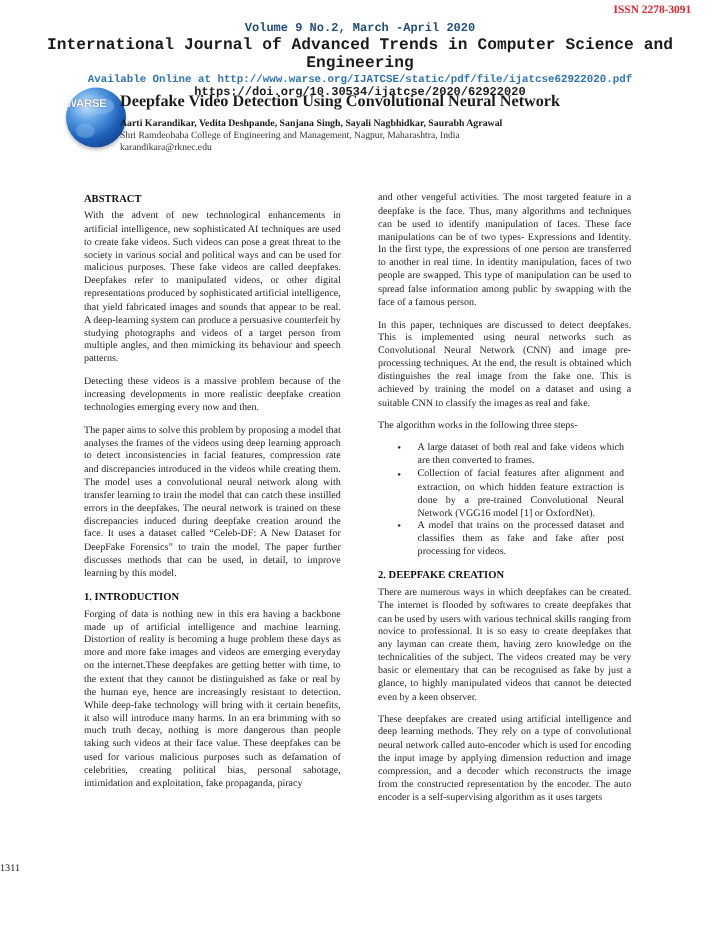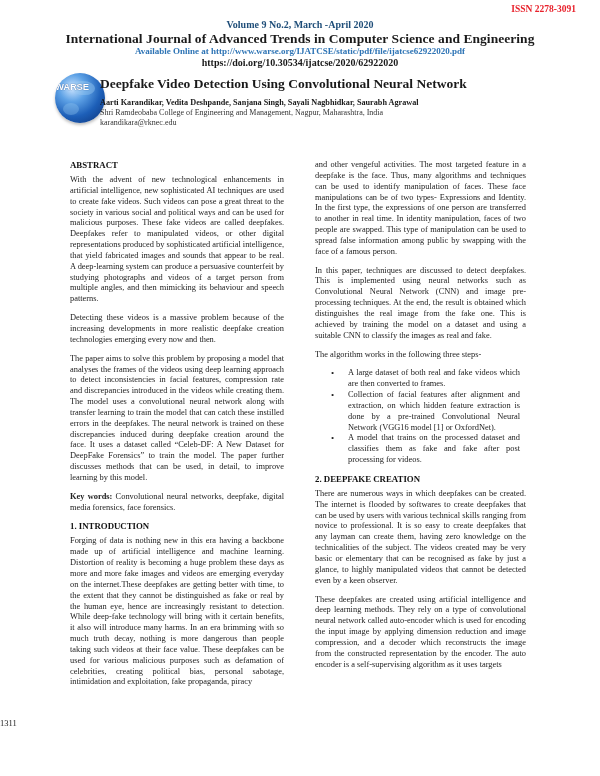--- a/index.html
+++ b/index.html
@@ -1,21 +1,21 @@
 <!DOCTYPE html>
 <html><head>
 <meta charset="utf-8">
 <style>
   * { margin: 0; padding: 0; box-sizing: border-box; }
   html, body { width: 600px; height: 776px; background: #ffffff; overflow: hidden; }
   body { position: relative; font-family: "Liberation Serif", serif; color: #1a1a1a; }
 
   .issn { position: absolute; top: 4px; right: 24px; font-size: 9.5px; font-weight: bold; color: #e8212b; }
 
-  .journal-header { position: absolute; top: 18px; left: 0; width: 600px; text-align: center; }
+  .journal-header { position: absolute; top: 18px; left: 0; width: 600px; text-align: center; font-family: Liberation Mono, monospace; }
   .volume { font-size: 10px; font-weight: bold; color: #1f4e79; line-height: 13px; }
   .journal-title { font-size: 13.5px; font-weight: bold; color: #1a1a1a; line-height: 15px; letter-spacing: 0.05px; }
   .available { font-size: 9px; font-weight: bold; color: #2e74b5; line-height: 11px; }
   .doi { font-size: 10px; font-weight: bold; color: #1a1a1a; line-height: 11px; }
 
   .logo { position: absolute; left: 55px; top: 73px; width: 50px; height: 50px; border-radius: 50%;
           background: radial-gradient(circle at 35% 30%, #cfe6ff 0%, #5ea2e6 28%, #1d5fb8 60%, #0b2f73 100%);
           box-shadow: 0 2px 3px rgba(0,0,0,0.25); overflow: hidden; }
   .logo::before { content: ""; position: absolute; left: 18px; top: 8px; width: 22px; height: 14px;
                   background: rgba(150,200,240,0.45); border-radius: 40% 60% 50% 50%; }
@@ -65,21 +65,20 @@
   <div class="authors">Aarti Karandikar, Vedita Deshpande, Sanjana Singh, Sayali Nagbhidkar, Saurabh Agrawal</div>
   <div class="affiliation">Shri Ramdeobaba College of Engineering and Management, Nagpur, Maharashtra, India</div>
   <div class="email">karandikara@rknec.edu</div>
 </div>
 
 <div class="col col-left">
   <div class="section-heading">ABSTRACT</div>
   <p class="para">With the advent of new technological enhancements in artificial intelligence, new sophisticated AI techniques are used to create fake videos. Such videos can pose a great threat to the society in various social and political ways and can be used for malicious purposes. These fake videos are called deepfakes. Deepfakes refer to manipulated videos, or other digital representations produced by sophisticated artificial intelligence, that yield fabricated images and sounds that appear to be real. A deep-learning system can produce a persuasive counterfeit by studying photographs and videos of a target person from multiple angles, and then mimicking its behaviour and speech patterns.</p>
   <p class="para">Detecting these videos is a massive problem because of the increasing developments in more realistic deepfake creation technologies emerging every now and then.</p>
   <p class="para">The paper aims to solve this problem by proposing a model that analyses the frames of the videos using deep learning approach to detect inconsistencies in facial features, compression rate and discrepancies introduced in the videos while creating them. The model uses a convolutional neural network along with transfer learning to train the model that can catch these instilled errors in the deepfakes. The neural network is trained on these discrepancies induced during deepfake creation around the face. It uses a dataset called “Celeb-DF: A New Dataset for DeepFake Forensics” to train the model. The paper further discusses methods that can be used, in detail, to improve learning by this model.</p>
-  <p class="para"><span class="kw-label">Key words:</span><span> Convolutional neural networks, deepfake, digital media forensics, face forensics.</span></p>
   <div class="section-heading">1.  INTRODUCTION</div>
   <p class="para">Forging of data is nothing new in this era having a backbone made up of artificial intelligence and machine learning. Distortion of reality is becoming a huge problem these days as more and more fake images and videos are emerging everyday on the internet.These deepfakes are getting better with time, to the extent that they cannot be distinguished as fake or real by the human eye, hence are increasingly resistant to detection. While deep-fake technology will bring with it certain benefits, it also will introduce many harms. In an era brimming with so much truth decay, nothing is more dangerous than people taking such videos at their face value. These deepfakes can be used for various malicious purposes such as defamation of celebrities, creating political bias, personal sabotage, intimidation and exploitation, fake propaganda, piracy</p>
 </div>
 
 <div class="col col-right">
   <p class="para">and other vengeful activities. The most targeted feature in a deepfake is the face. Thus, many algorithms and techniques can be used to identify manipulation of faces. These face manipulations can be of two types- Expressions and Identity. In the first type, the expressions of one person are transferred to another in real time. In identity manipulation, faces of two people are swapped. This type of manipulation can be used to spread false information among public by swapping with the face of a famous person.</p>
   <p class="para">In this paper, techniques are discussed to detect deepfakes. This is implemented using neural networks such as Convolutional Neural Network (CNN) and image pre-processing techniques. At the end, the result is obtained which distinguishes the real image from the fake one. This is achieved by training the model on a dataset and using a suitable CNN to classify the images as real and fake.</p>
   <p class="para">The algorithm works in the following three steps-</p>
   <ul class="bullets">
     <li>A large dataset of both real and fake videos which are then converted to frames.</li>

